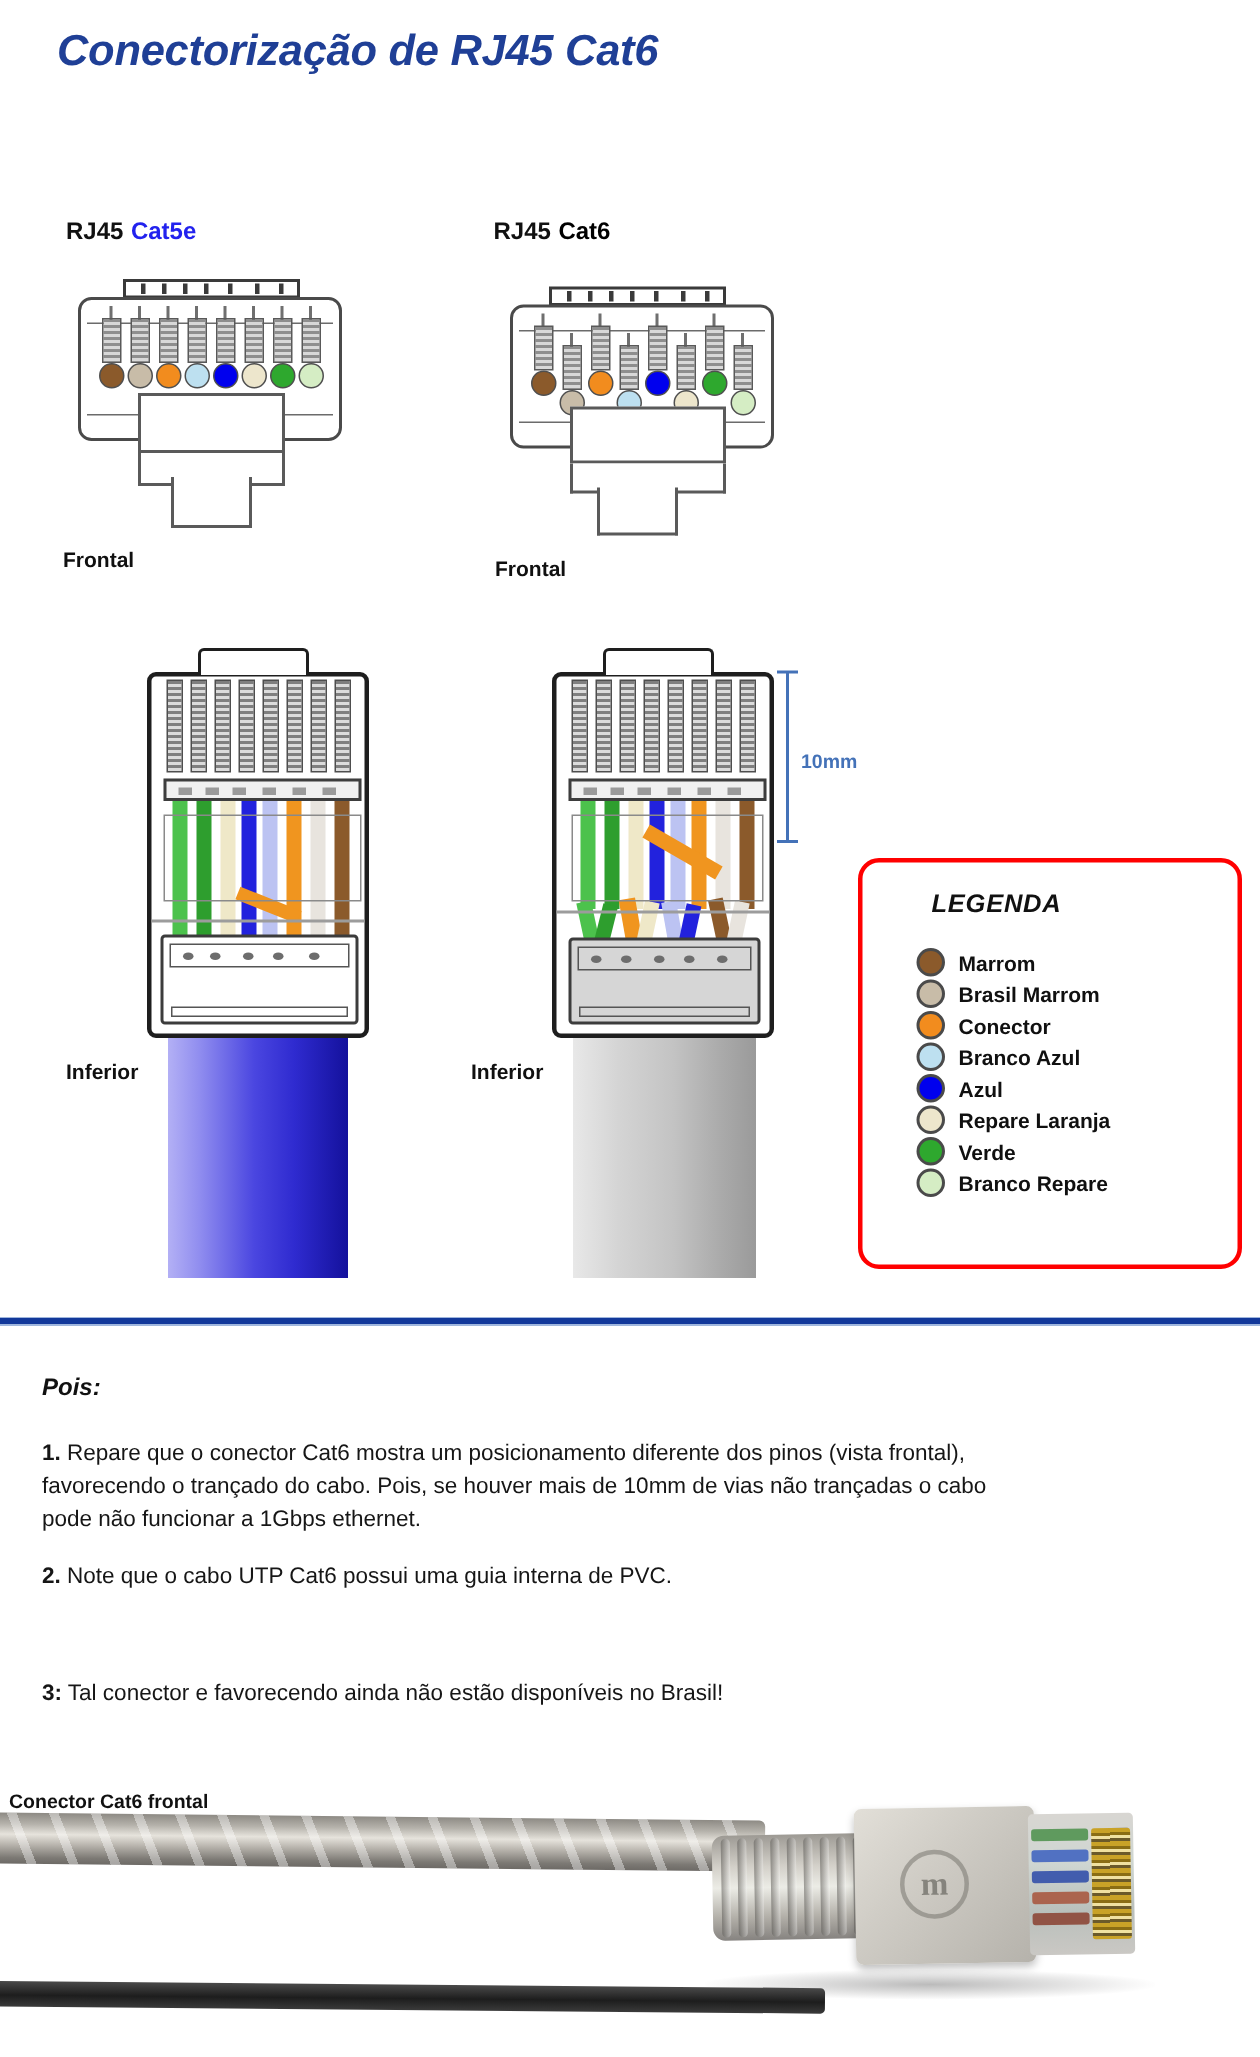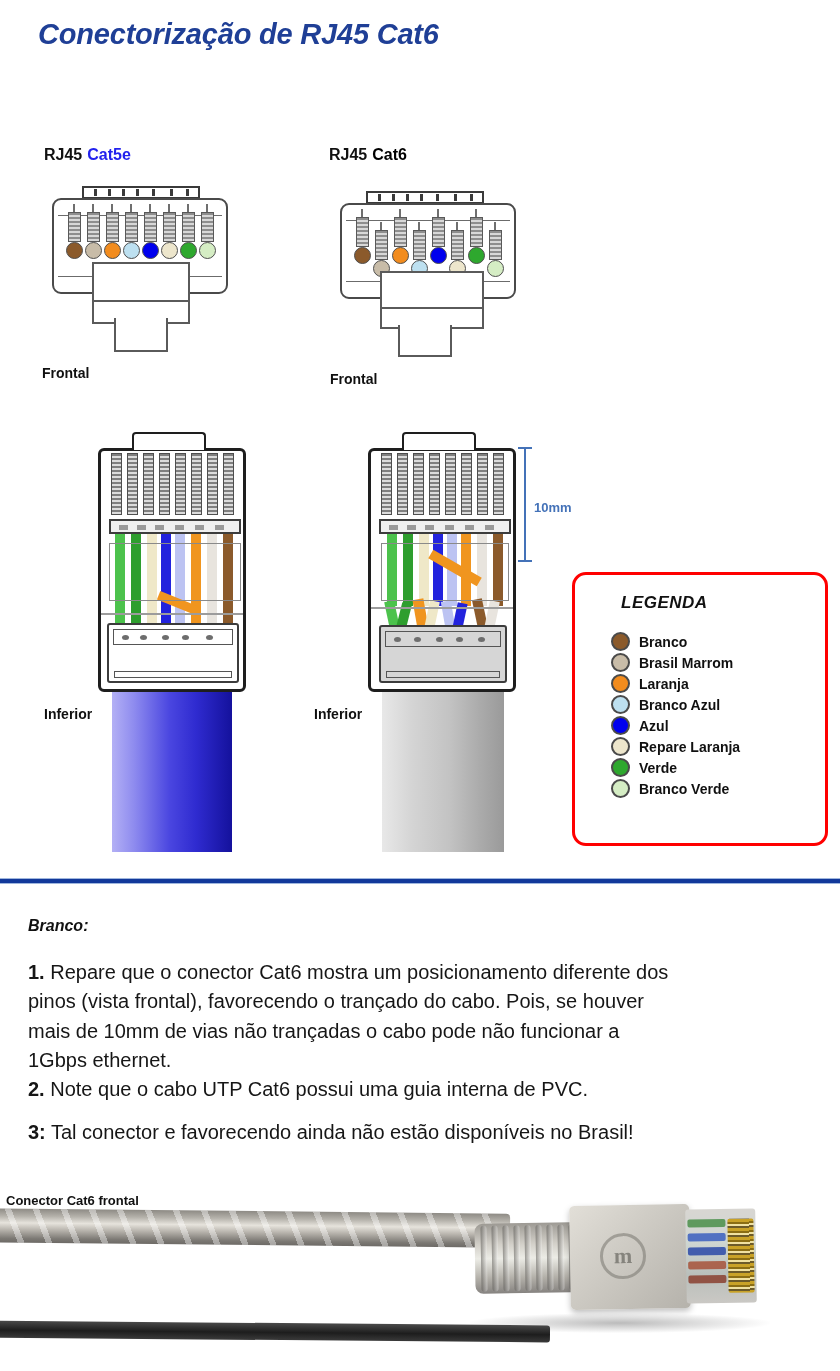--- a/index.html
+++ b/index.html
@@ -154,25 +154,25 @@
     background: linear-gradient(to bottom,#9fb6dd 0 1px,#12389a 1px 5px,#9fb6dd 5px 6px);
   }
 
   
   .tips-title {
     position: absolute; left: 28px; top: 917px;
     font-size: 16px; font-weight: bold; font-style: italic; color: #111;
   }
   .tip {
     position: absolute; left: 28px; width: 650px;
-    font-size: 20px; color: #161616; line-height: 1.47;
+    font-size: 15px; color: #161616; line-height: 1.47;
   }
   .tip b { font-weight: bold; }
   .tip-1 { top: 958px; }
-  .tip-2 { top: 1075px; }
+  .tip-2 { top: 1040px; }
   .tip-3 { top: 1118px; }
 
   
   .photo {
     position: absolute; left: 0; top: 1175px; width: 840px; height: 196px;
     overflow: hidden; background: #ffffff;
   }
   .photo-caption {
     position: absolute; left: 6px; top: 18px; z-index: 9;
     font-size: 13px; font-weight: bold; color: #111; white-space: nowrap;
@@ -450,56 +450,56 @@
 <div class="dim-cap" style="left:518px; top:447px;"></div>
 <div class="dim-line" style="left:524px; top:448px; height:113px;"></div>
 <div class="dim-cap" style="left:518px; top:560px;"></div>
 <div class="dim-label" style="left:534px; top:500px;">10mm</div>
 
 <div class="legend-box">
   <div class="legend-title">LEGENDA</div>
   <div class="legend-list" id="legend-list">
       <div class="legend-row">
         <span class="legend-dot" style="background: rgb(139, 90, 43);"></span>
-        <span class="legend-label">Branco</span>
+        <span class="legend-label">Marrom</span>
       </div>
       <div class="legend-row">
         <span class="legend-dot" style="background: rgb(200, 188, 168);"></span>
         <span class="legend-label">Brasil Marrom</span>
       </div>
       <div class="legend-row">
         <span class="legend-dot" style="background: rgb(242, 140, 30);"></span>
-        <span class="legend-label">Laranja</span>
+        <span class="legend-label">Conector</span>
       </div>
       <div class="legend-row">
         <span class="legend-dot" style="background: rgb(189, 224, 240);"></span>
         <span class="legend-label">Branco Azul</span>
       </div>
       <div class="legend-row">
         <span class="legend-dot" style="background: rgb(0, 0, 238);"></span>
         <span class="legend-label">Azul</span>
       </div>
       <div class="legend-row">
         <span class="legend-dot" style="background: rgb(237, 230, 204);"></span>
         <span class="legend-label">Repare Laranja</span>
       </div>
       <div class="legend-row">
         <span class="legend-dot" style="background: rgb(46, 168, 46);"></span>
         <span class="legend-label">Verde</span>
       </div>
       <div class="legend-row">
         <span class="legend-dot" style="background: rgb(213, 237, 196);"></span>
-        <span class="legend-label">Branco Verde</span>
+        <span class="legend-label">Branco Repare</span>
       </div>
     </div>
 </div>
 
 <div class="divider"></div>
 
-<div class="tips-title">Branco:</div>
+<div class="tips-title">Pois:</div>
 
 <div class="tip tip-1">
   <b>1.</b><span> Repare que o conector Cat6 mostra um posicionamento diferente dos pinos (vista frontal), favorecendo o trançado do cabo. Pois, se houver mais de 10mm de vias não trançadas o cabo pode não funcionar a 1Gbps ethernet.</span>
 </div>
 <div class="tip tip-2">
   <b>2.</b><span> Note que o cabo UTP Cat6 possui uma guia interna de PVC.</span>
 </div>
 <div class="tip tip-3">
   <b>3:</b><span> Tal conector e favorecendo ainda não estão disponíveis no Brasil!</span>
 </div>

